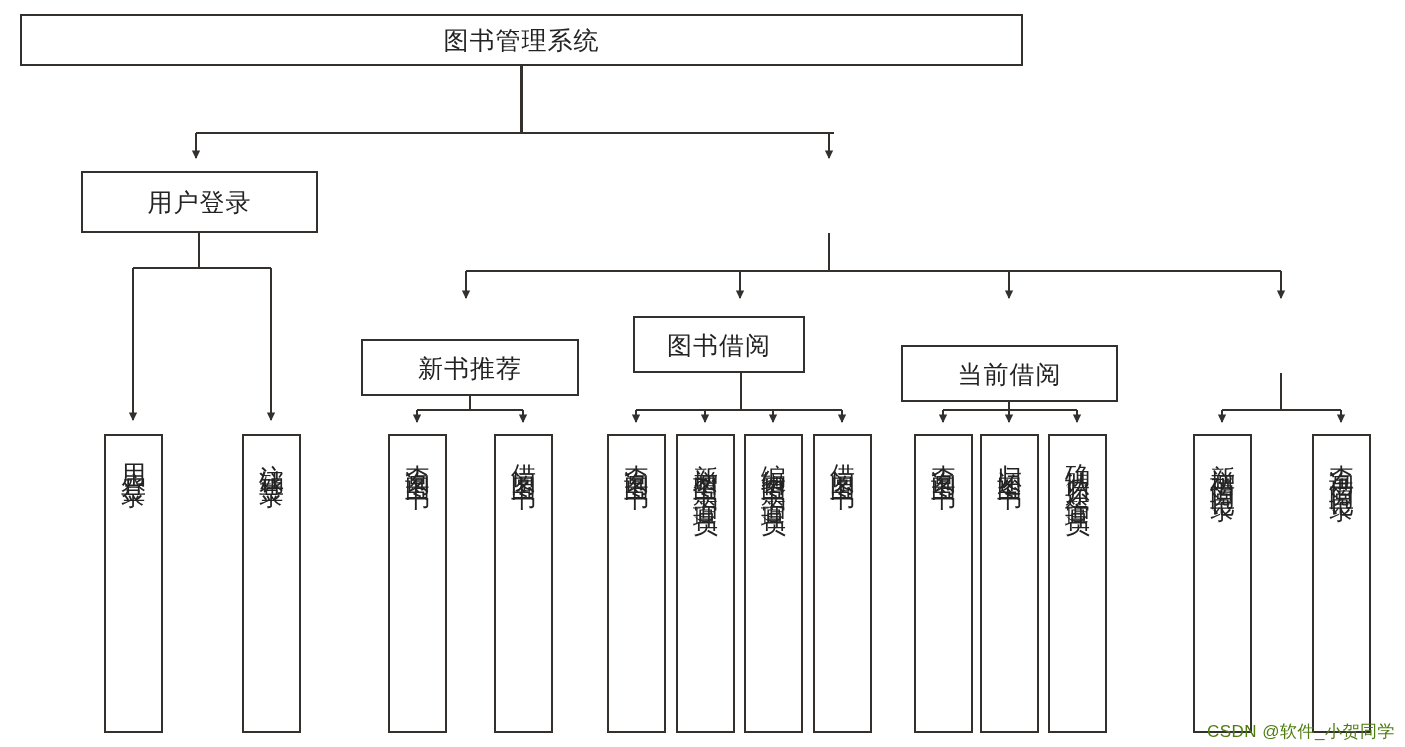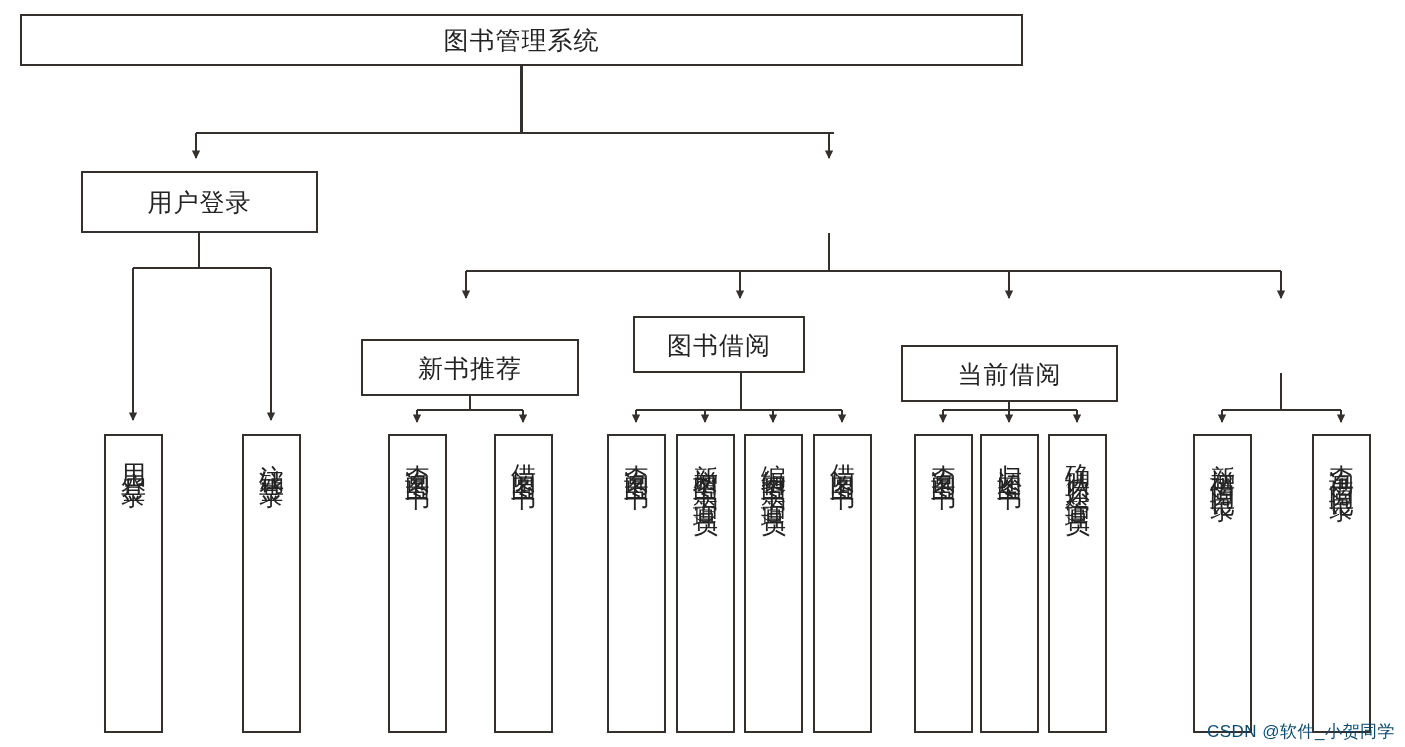--- a/index.html
+++ b/index.html
@@ -61,21 +61,21 @@
     text-orientation: upright;
     font-size: 25px;
     line-height: 1;
     letter-spacing: 7px;
   }
   .watermark {
     position: absolute;
     right: 10px;
     bottom: 4px;
     font-size: 17px;
-    color: #0c4a6e;
+    color: #4d7c0f;
     white-space: nowrap;
     letter-spacing: 0.5px;
     text-align: right;
   }
 </style>
 </head>
 <body>
 
 <div id="canvas">
 

